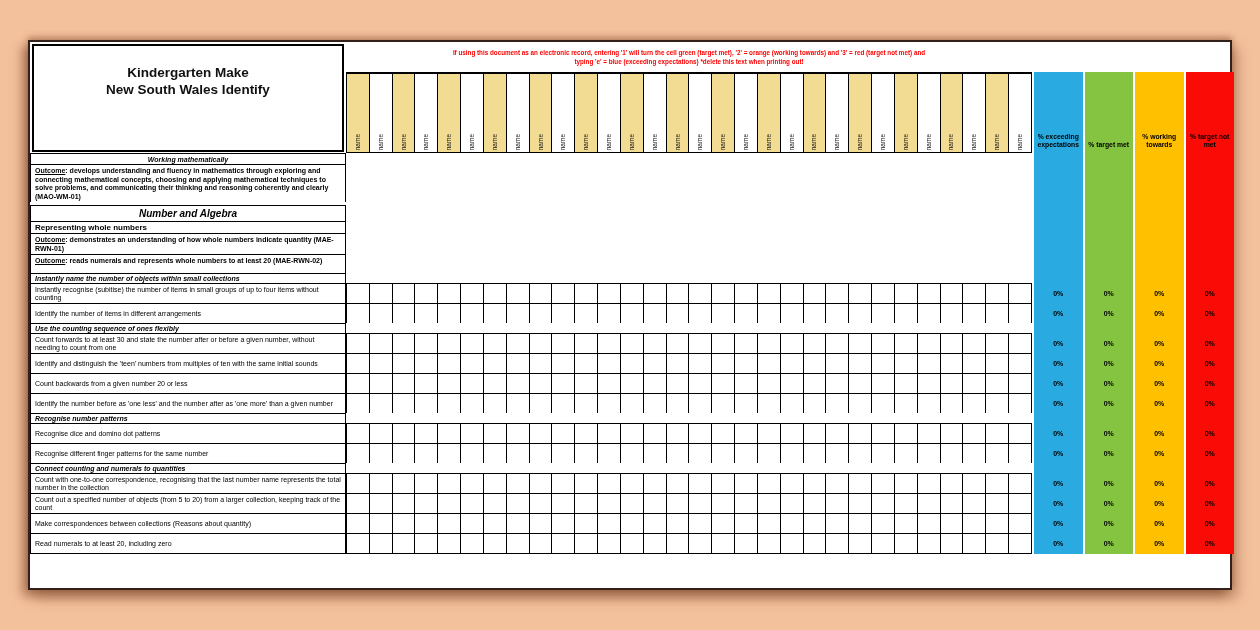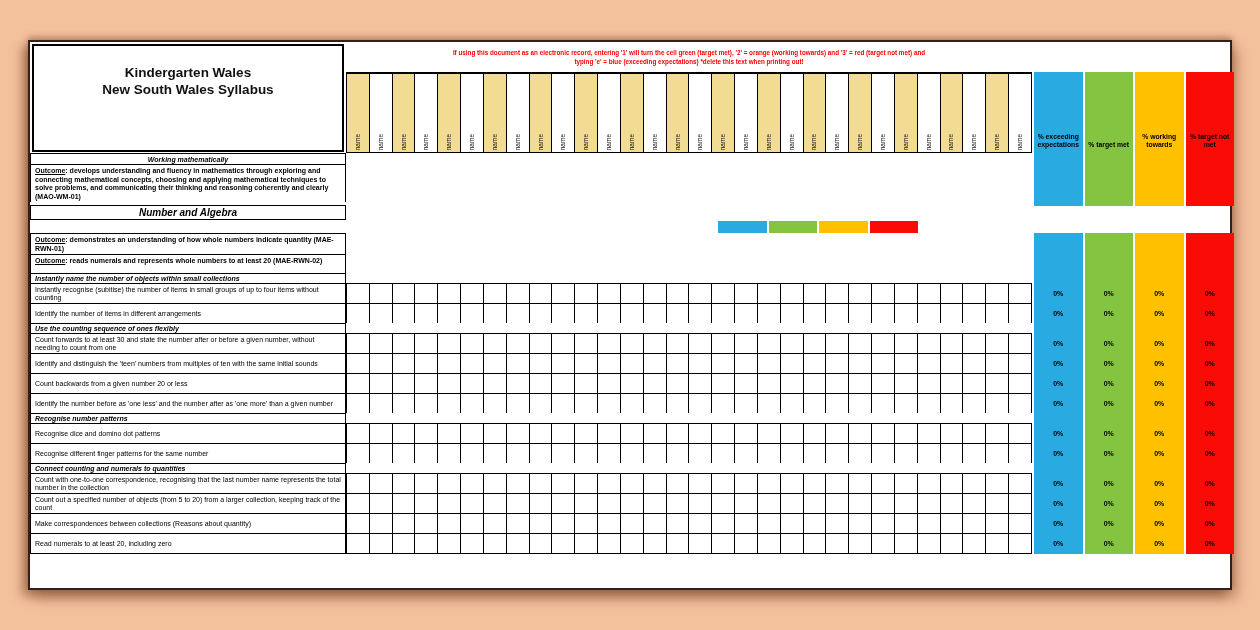--- a/index.html
+++ b/index.html
@@ -91,34 +91,34 @@
   .mcell { width:686px; display:flex; background:#fff; }
   .gcell { flex:1; border:1px solid #000; margin-left:-1px; background:#fff; }
   .gcell:first-child { margin-left:0; }
   .rcell { width:202px; display:flex; gap:2px; padding-left:2px; background:#fff; }
   .pcell {
     flex:1; display:flex; align-items:center; justify-content:center;
     font-size:7px; font-weight:bold; color:#000;
   }
   .brow.section  { height:11px; }
   .brow.section-center { height:12px; }
-  .brow.strand   { height:17px;flex-direction:column; }
+  .brow.strand   { height:17px; }
   .brow.subhead  { height:13px; }
   .brow.spacer   { height:4px; }
   .brow.skill    { min-height:21px; }
   .brow.outcome  { min-height:20px; }
 </style>
 </head>
 <body style="background: rgb(244, 193, 157);">
 
 <div class="sheet">
 
   <div class="title-box">
-    <div class="t-line">Kindergarten Wales</div>
-    <div class="t-line">New South Wales Syllabus</div>
+    <div class="t-line">Kindergarten Make</div>
+    <div class="t-line">New South Wales Identify</div>
   </div>
 
   <div class="instruction-strip">
     <div class="i-line">If using this document as an electronic record, entering '1' will turn the cell green (target met), '2' = orange (working towards) and '3' = red (target not met) and</div>
     <div class="i-line">typing 'e' = blue (exceeding expectations) *delete this text when printing out!</div>
   </div>
 
 
   <div class="name-header">
       <div class="name-col" style="background: rgb(242, 219, 146);">
@@ -265,20 +265,21 @@
         <div class="lcell">Number and Algebra</div>
         <div class="mcell"></div>
         <div class="rcell">
           <div class="pcell" style="background: rgb(41, 171, 226);"></div>
           <div class="pcell" style="background: rgb(132, 196, 65);"></div>
           <div class="pcell" style="background: rgb(255, 192, 0);"></div>
           <div class="pcell" style="background: rgb(250, 11, 5);"></div>
         </div>
       </div>
       <div class="brow subhead">
+        <div class="lcell">Representing whole numbers</div>
         <div class="mcell"></div>
         <div class="rcell">
           <div class="pcell" style="background: rgb(41, 171, 226);"></div>
           <div class="pcell" style="background: rgb(132, 196, 65);"></div>
           <div class="pcell" style="background: rgb(255, 192, 0);"></div>
           <div class="pcell" style="background: rgb(250, 11, 5);"></div>
         </div>
       </div>
       <div class="brow outcome">
         <div class="lcell">

